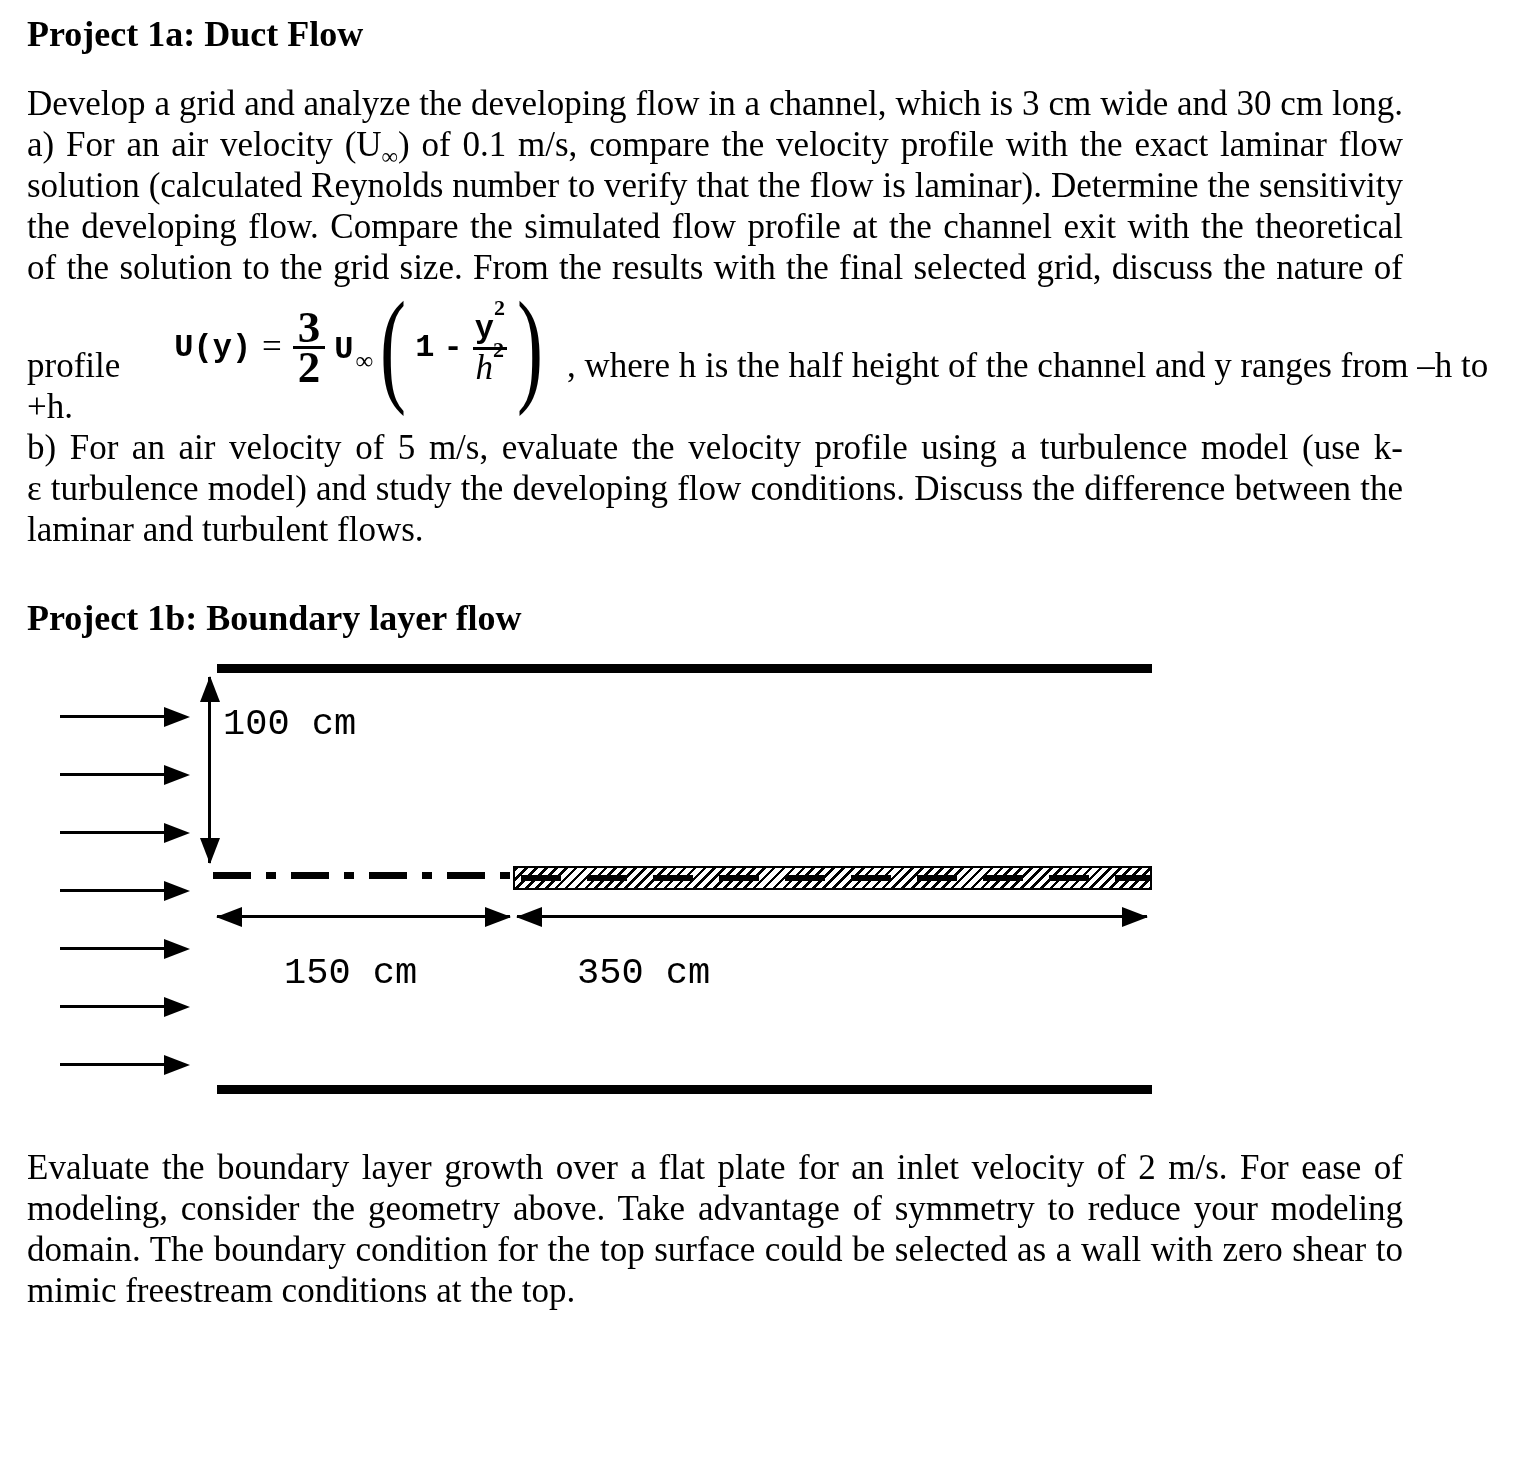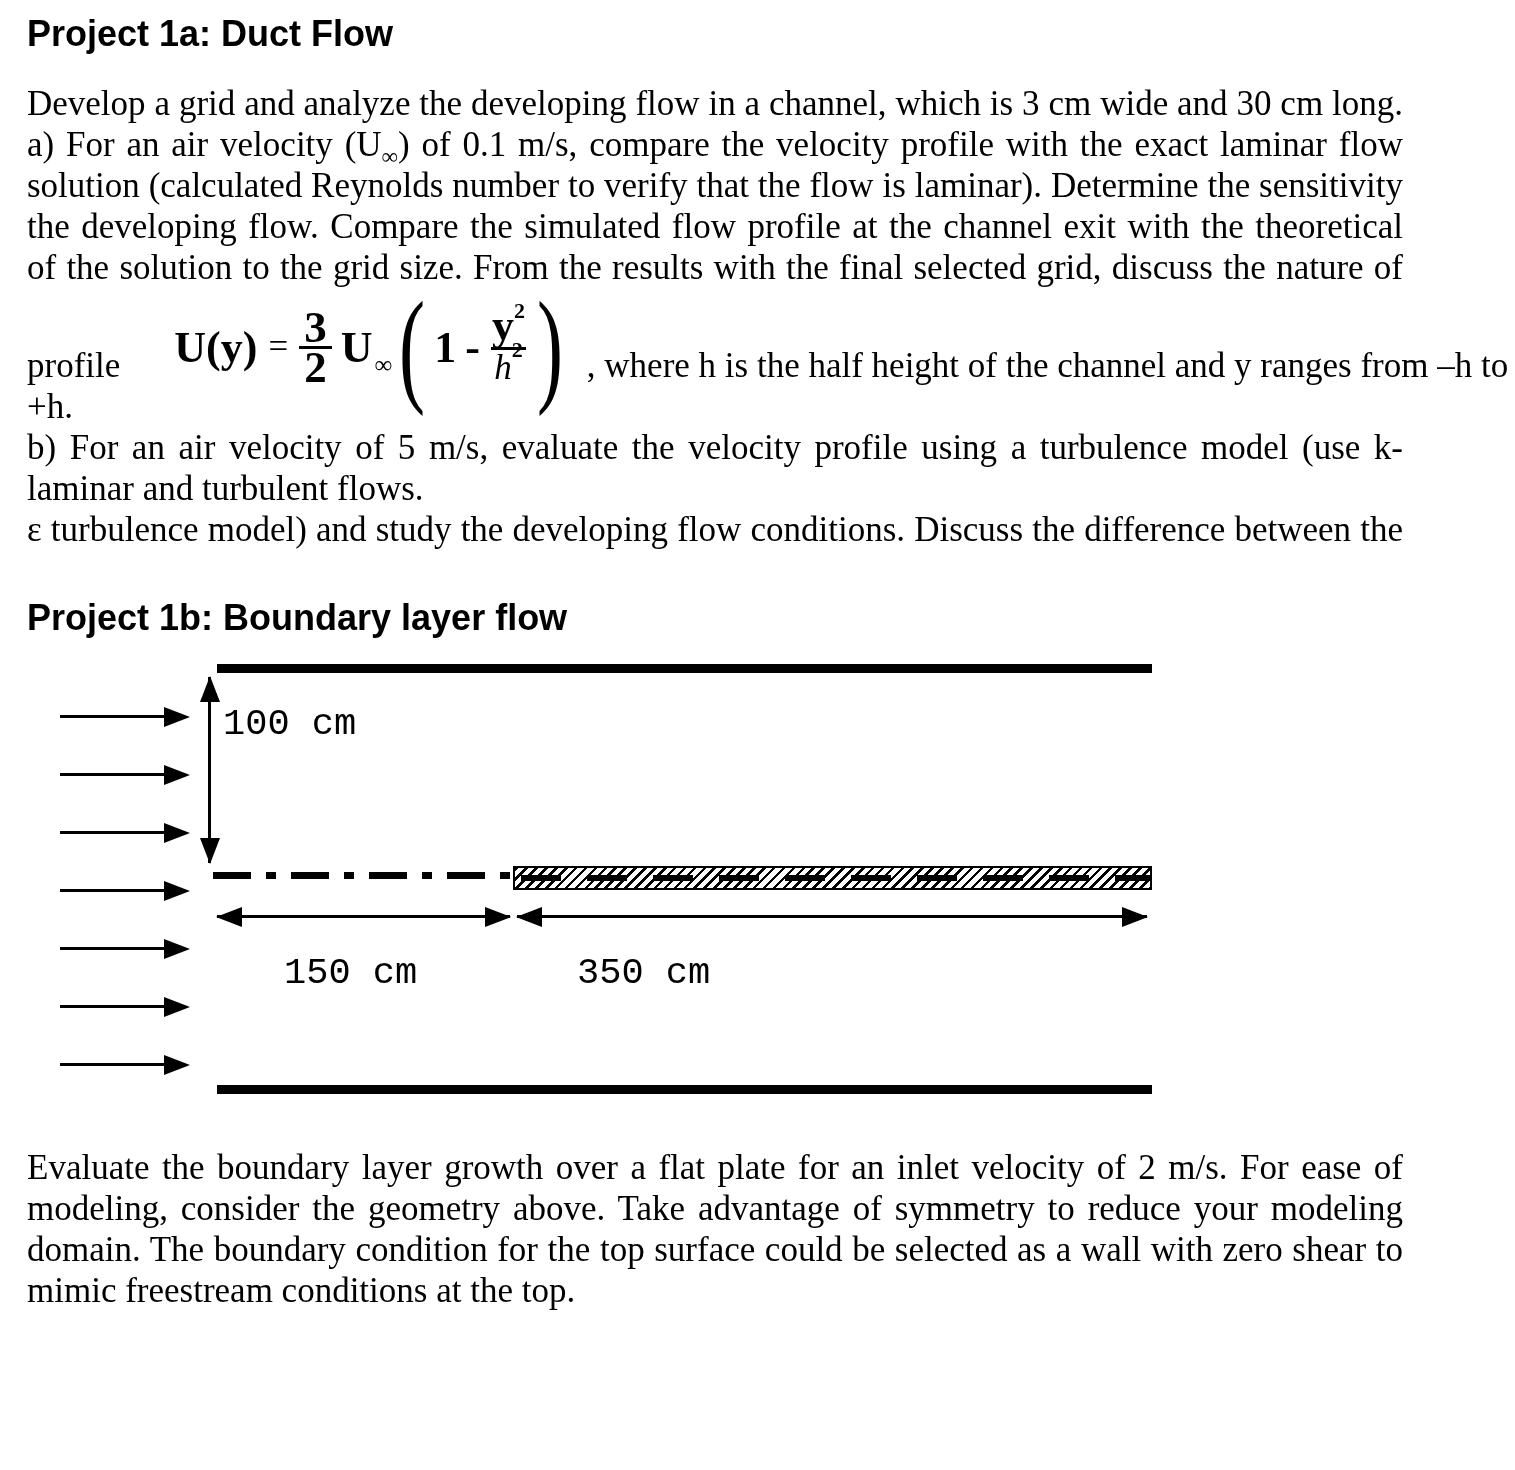--- a/index.html
+++ b/index.html
@@ -5,33 +5,33 @@
   html,body{margin:0;padding:0;background:#fff;}
   body{
     width:1515px;height:1470px;overflow:hidden;color:#000;
     font-family:"Liberation Serif", serif;font-size:35px;
   }
   .content{padding:0 112px 0 27px;}
   .tline{line-height:41px;white-space:nowrap;}
   .j{text-align:justify;text-align-last:justify;}
   .doc-title{
     font-size:36px;line-height:40px;font-weight:bold;margin:0;
-    font-family:Liberation Sans, sans-serif;
+    font-family:Liberation Serif, serif;
   }
   #title-a{padding-top:14px;}
   #para-a{margin-top:29px;}
   #title-b{margin-top:48px;}
   #para-d{margin-top:37px;}
   sub.infsub{font-size:23px;line-height:0;}
 
   
   .formula-row{display:flex;align-items:flex-end;height:98px;white-space:nowrap;gap:24px;}
   .f-prefix{margin-right:30px;}
   .math{display:inline-flex;align-items:center;gap:9px;}
-  .math b{font-size:44px;}
+  .math b{font-size:32px;font-family:Liberation Mono, monospace;}
   .meq{font-size:35px;padding:0 2px;}
   .frac{display:inline-flex;flex-direction:column;align-items:center;}
   .frac .den{border-top:3px solid #000;}
   .frac.big{font-weight:bold;font-size:45px;}
   .frac.big .num,.frac.big .den{line-height:37px;padding:0 5px;}
   .frac.small .num,.frac.small .den{line-height:36px;padding:0 3px;font-size:35px;font-weight:bold;}
   .frac.small .den i{font-weight:normal;}
   .frac sup{font-size:22px;line-height:0;position:relative;top:-9px;font-weight:bold;}
   .usub{display:inline-block;}
   .usub .inf{font-size:25px;position:relative;top:11px;left:2px;}
@@ -133,22 +133,22 @@
       </span>
       <span class="paren">)</span>
     </span>
     <span class="f-suffix">, where h is the half height of the channel and y ranges from –h to</span>
   </div>
 
   <div class="tline">+h.</div>
 
   <div id="para-b">
     <div class="tline j">b) For an air velocity of 5 m/s, evaluate the velocity profile using a turbulence model (use k-</div>
+    <div class="tline j">ε turbulence model) and study the developing flow conditions. Discuss the difference between the</div>
     <div class="tline">laminar and turbulent flows.</div>
-    <div class="tline j">ε turbulence model) and study the developing flow conditions. Discuss the difference between the</div>
   </div>
 
   <h1 class="doc-title" id="title-b">Project 1b: Boundary layer flow</h1>
 </div>
 
 <div class="diagram">
   <div class="wall" id="top-wall"></div>
   <div class="wall" id="bottom-wall"></div>
 
   <div class="iarrow" style="top:77px"></div>

